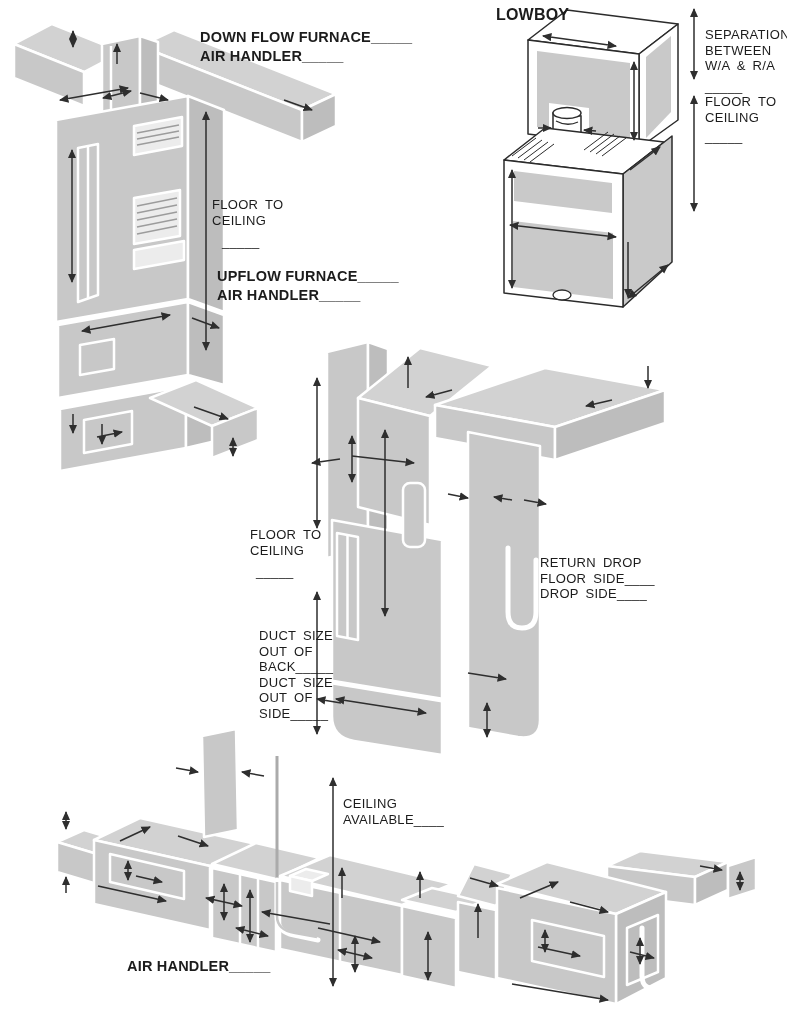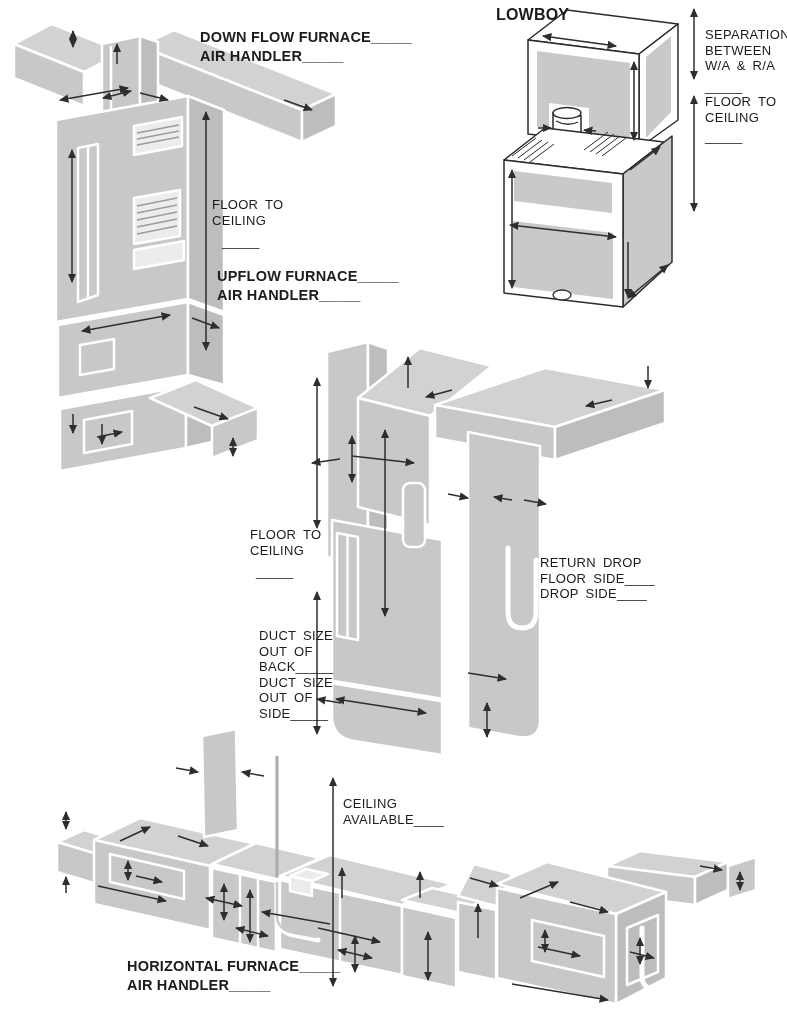--- a/index.html
+++ b/index.html
@@ -265,17 +265,16 @@
   <div>OUT OF</div>
   <div>SIDE_____</div>
 </div>
 
 <div class="lbl reg" style="left:343px;top:796px">
   <div>CEILING</div>
   <div>AVAILABLE____</div>
 </div>
 
 <div class="lbl bold" style="left:127px;top:957px">
-  <div>HORIZONTAL FURNACE_____</div>
   <div>AIR HANDLER_____</div>
 </div>
 
 </div>
 
 </body></html>

